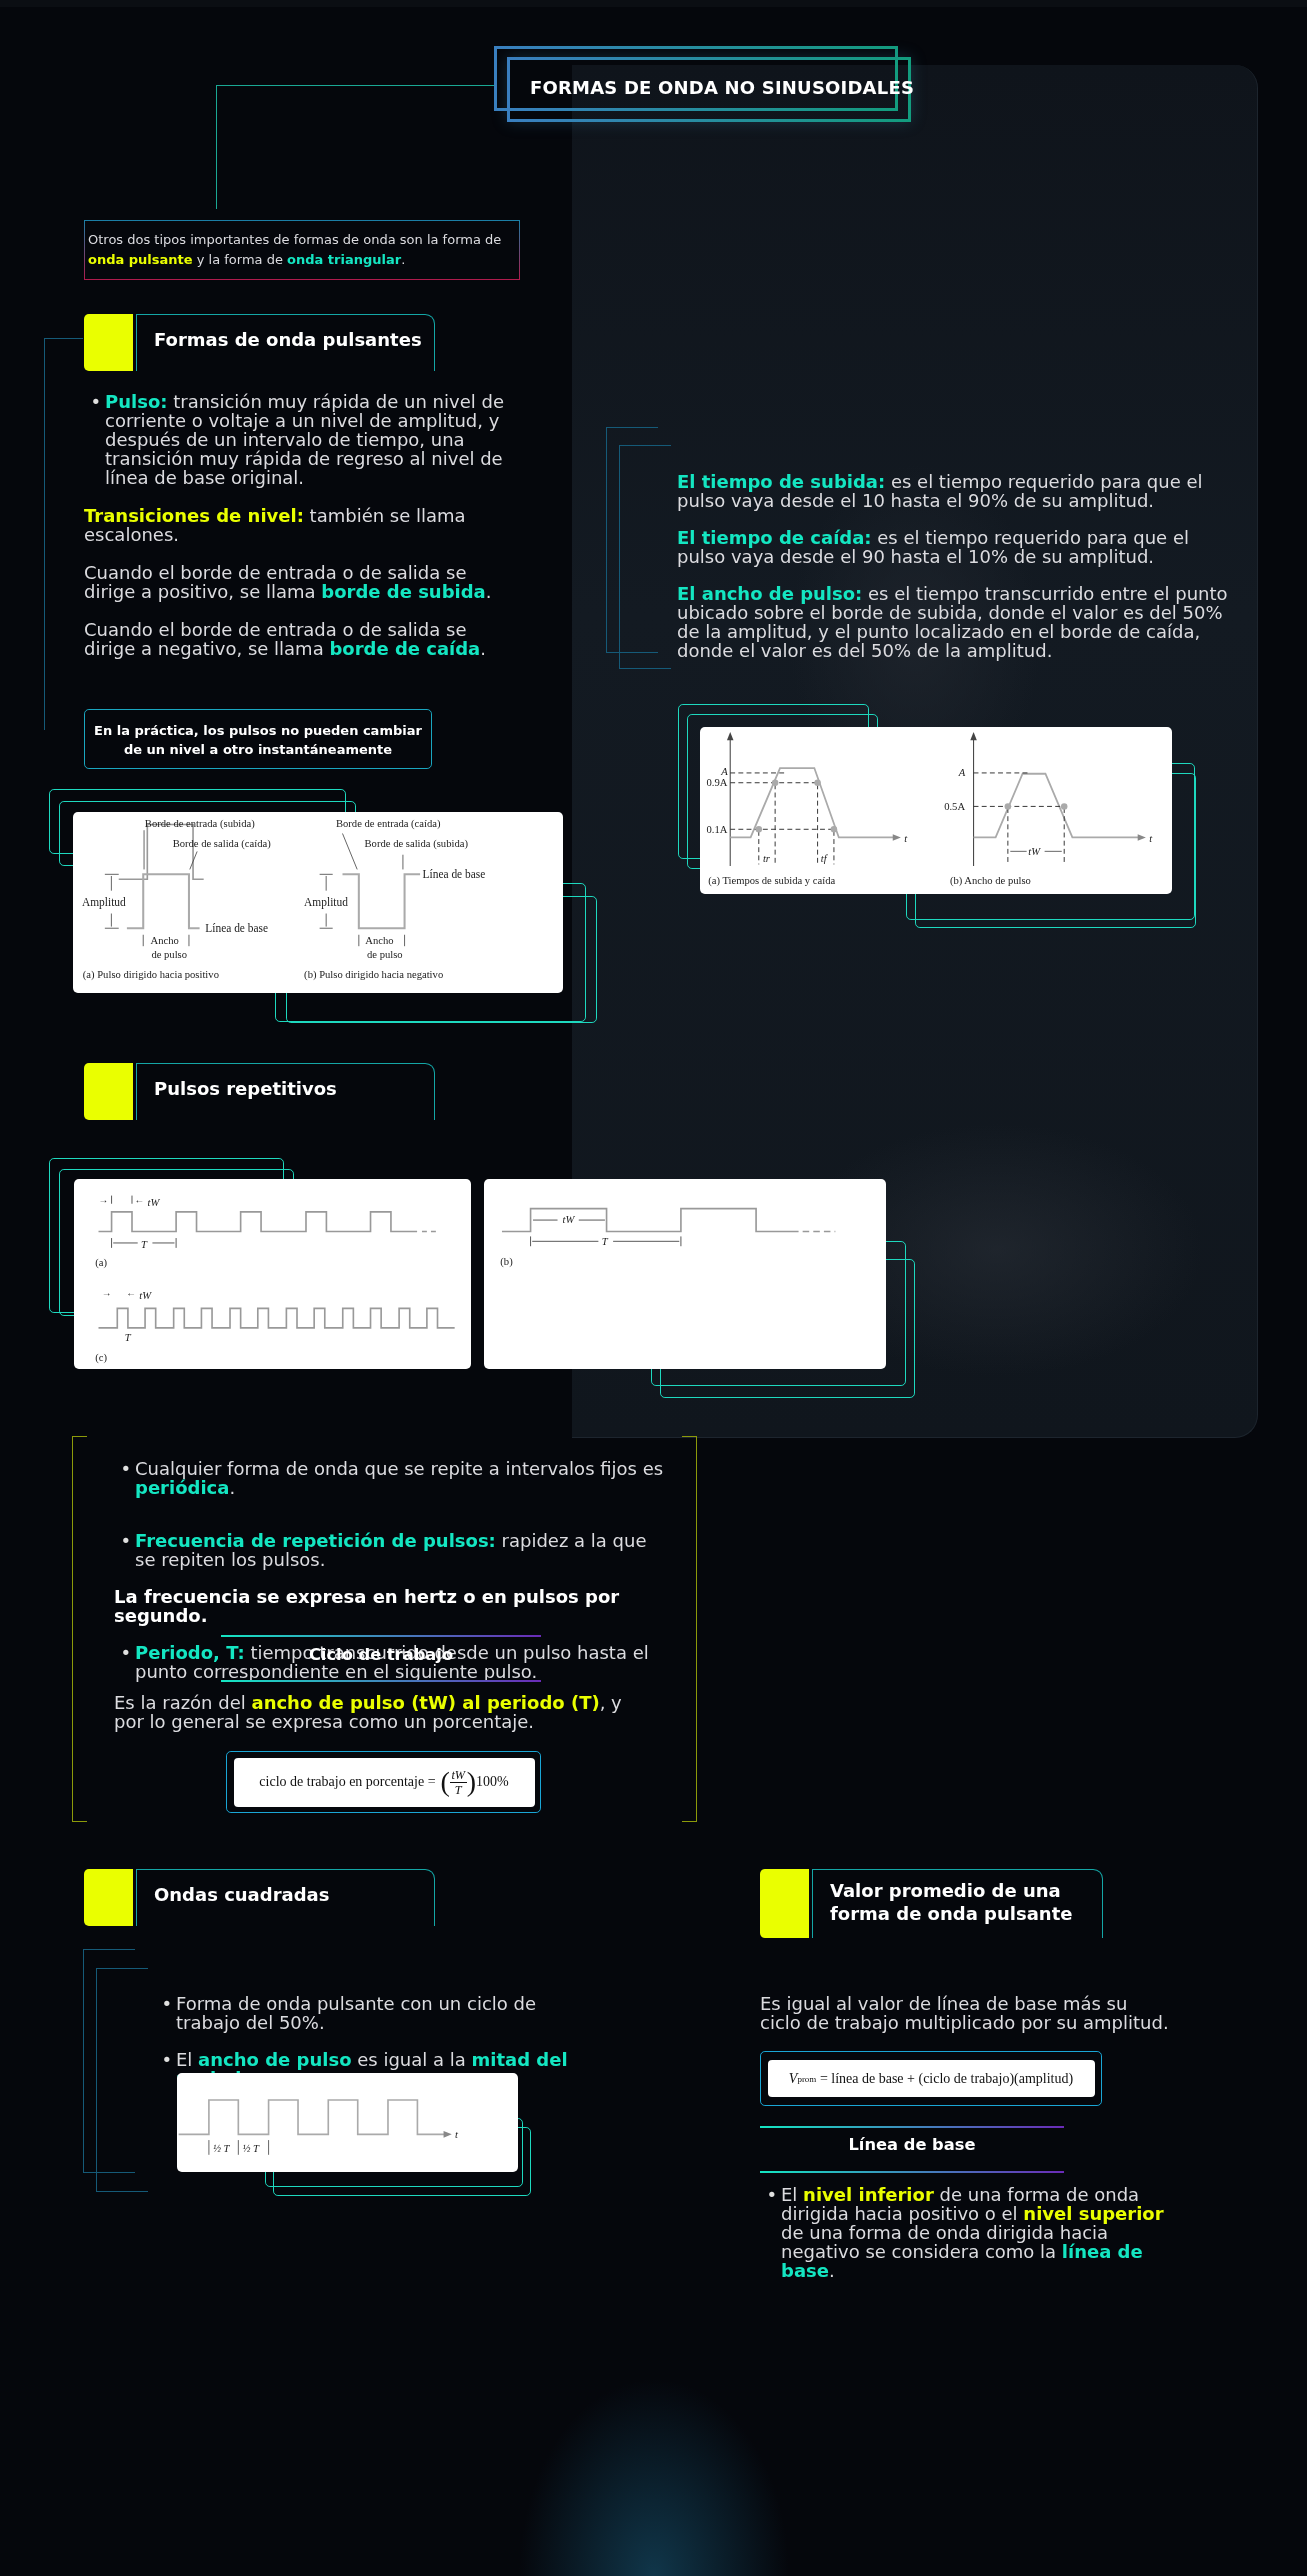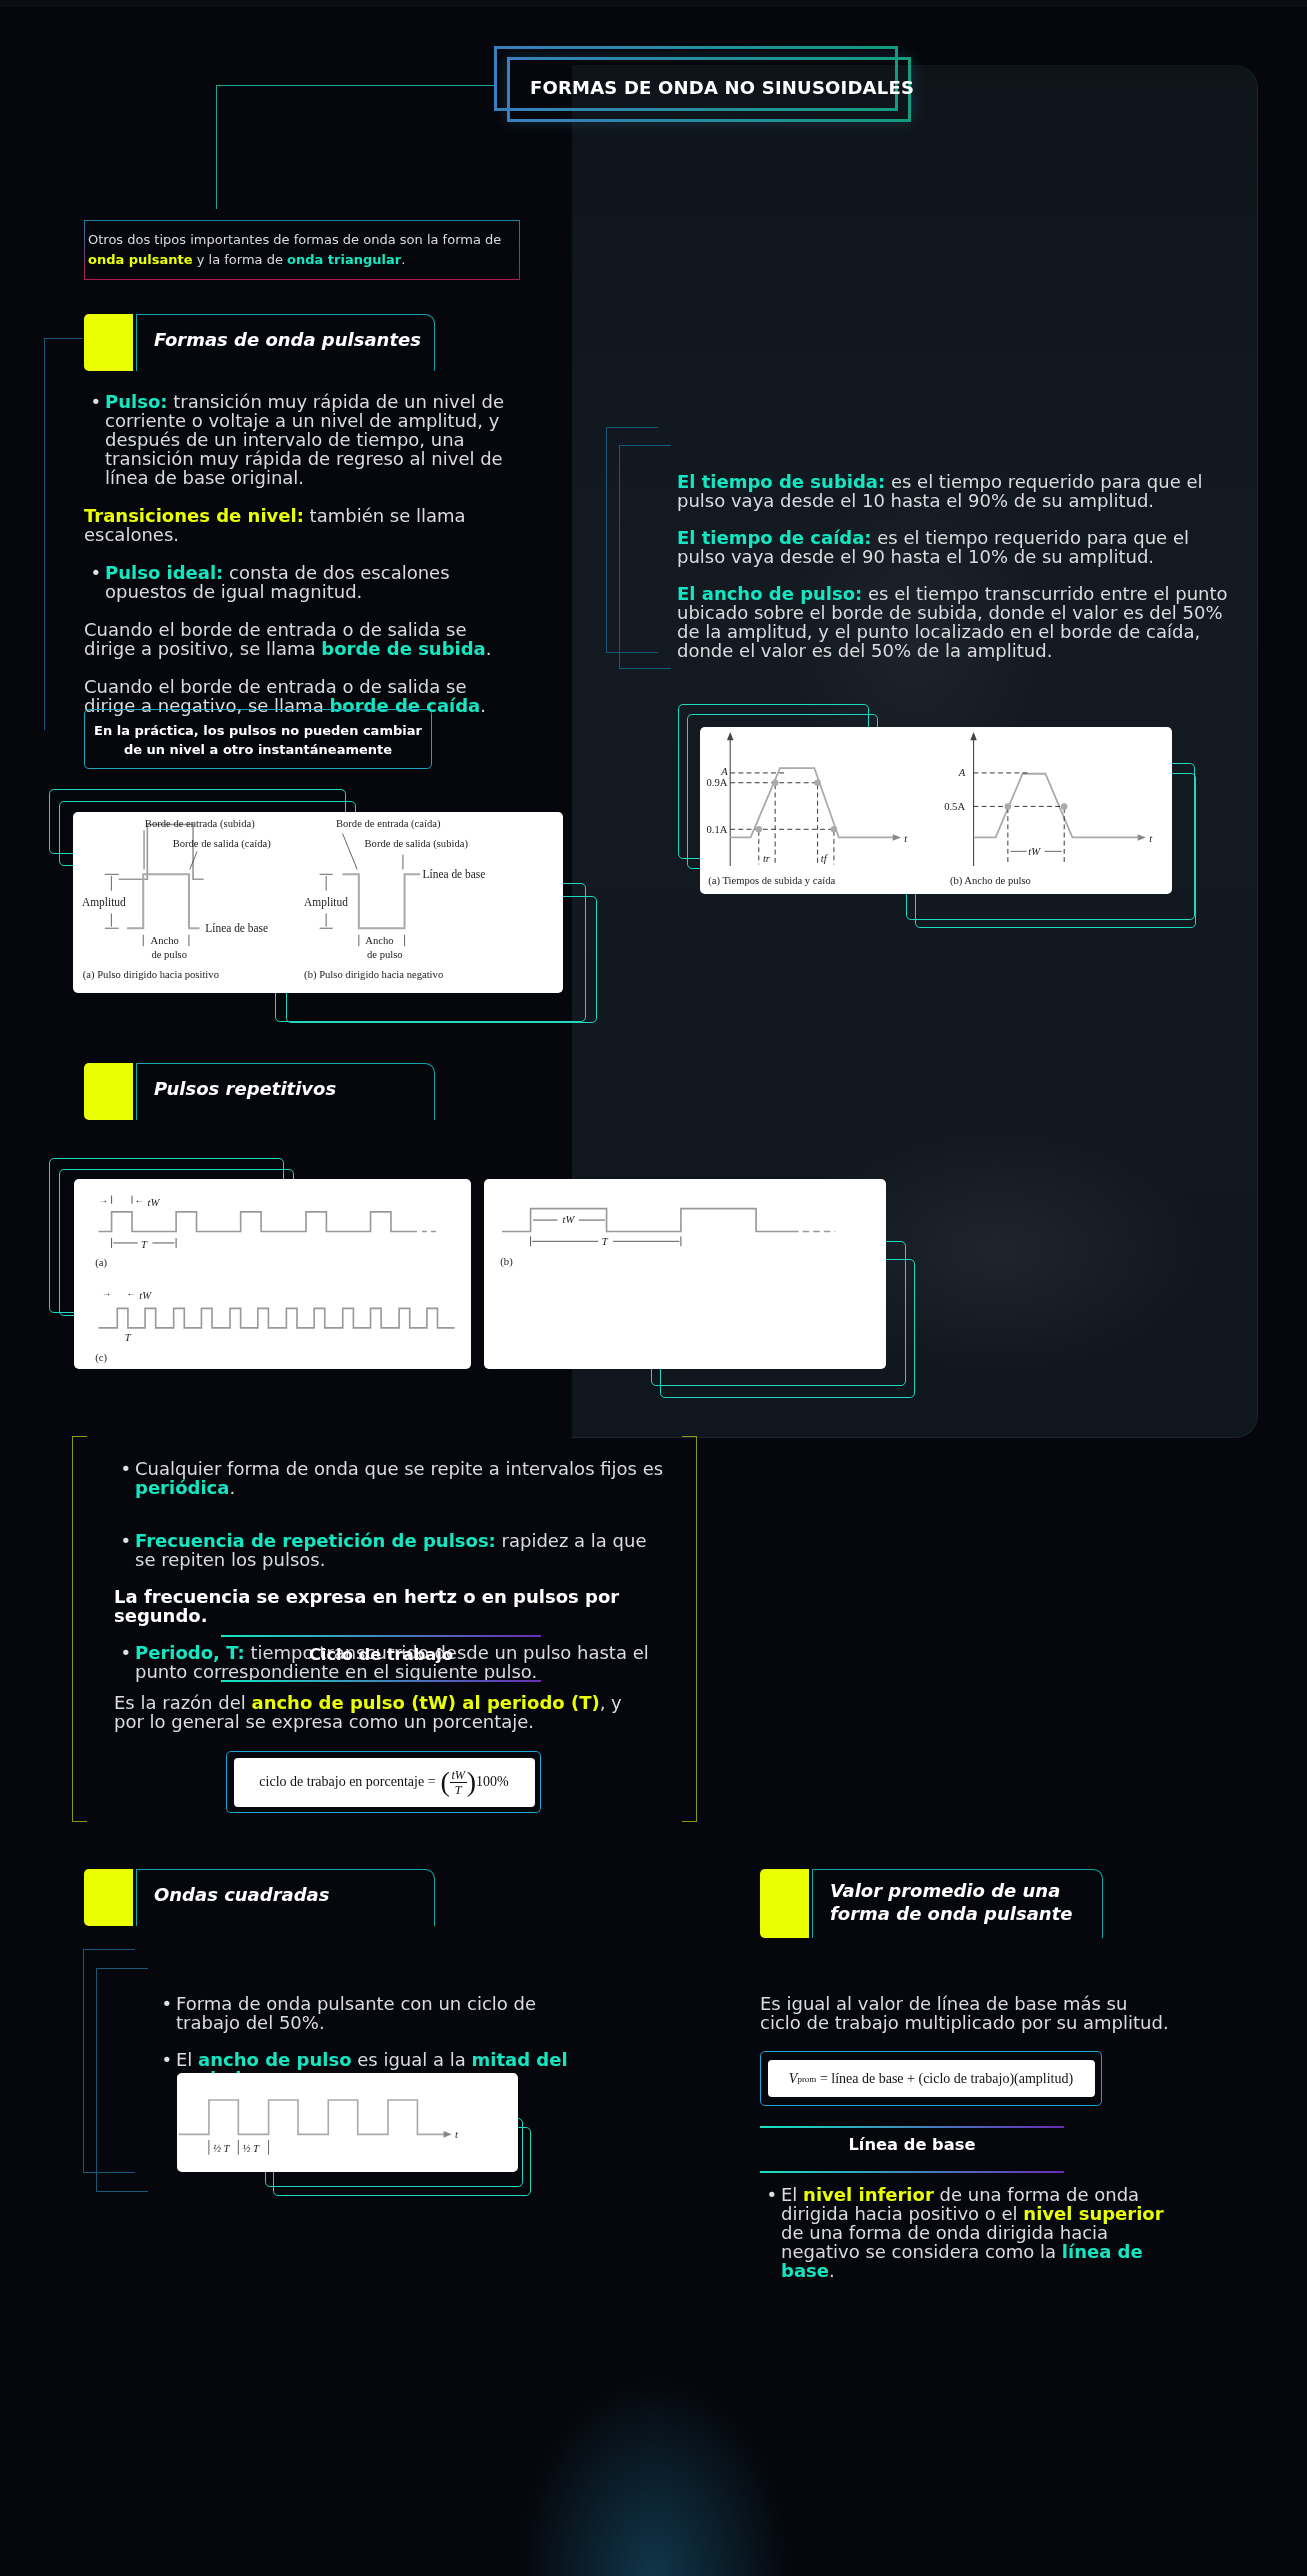--- a/index.html
+++ b/index.html
@@ -21,21 +21,21 @@
     left: 327px; top: 2272px; width: 654px; height: 304px;
     background: radial-gradient(ellipse 180px 262px at 327px 304px, rgba(20,70,95,0.75), rgba(5,7,12,0) 75%);
   }
   .title-box1 { left: 494px; top: 46px; width: 404px; height: 65px; border: 3.3px solid; border-image: linear-gradient(90deg,#3a7fc0,#139c7e) 1; }
   .title-box2 { left: 507px; top: 57px; width: 404px; height: 65px; border: 3.3px solid; border-image: linear-gradient(90deg,#3a7fc0,#139c7e) 1; box-shadow: 0 0 14.7px rgba(60,140,180,0.25); }
   .title-text { left: 530px; top: 77px; font-size: 18px; font-weight: bold; color: #ffffff; letter-spacing: 0.2px; }
   .connector { border-left: 0.8px solid #1aa894; border-top: 0.8px solid #1aa894; }
   .intro-box { left: 84px; top: 220px; width: 436px; height: 60px; border: 0.8px solid; border-image: linear-gradient(180deg,#1a7fa6,#b01a4c) 1; padding: 9px 3px; font-size: 13px; line-height: 19.6px; color: #dcdce0; }
   .hl-y { color: #eaff00; font-weight: bold; }
   .hl-c { color: #14e6c2; font-weight: bold; }
-  .sec-head { height: 57px; font-style: italic; }
+  .sec-head { height: 57px; }
   .sec-square { width: 49px; height: 57px; background: #eaff00; border-radius: 4.9px 0 0 4.9px; }
   .sec-box { left: 52px; top: 0; height: 57px; border: 0.8px solid #14a6a6; border-bottom: none; border-left-color: #14a6a6; border-radius: 0 9.8px 0 0; background: linear-gradient(180deg, rgba(5,7,12,0) 0%, rgba(5,7,12,1) 100%); }
   .sec-title { position: absolute; left: 70px; font-size: 18px; font-weight: bold; color: #ffffff; }
   .bracket { border: 1.6px solid #155a78; border-right: none; }
   .txt { font-size: 18px; line-height: 19px; color: #dcdce0; }
   .bullet { position: relative; padding-left: 21px; }
   .bullet::before { content: "•"; position: absolute; left: 6.5px; top: 0; color: #e0e0e0; }
   .callout { left: 84px; top: 709px; width: 348px; height: 60px; border: 1.2px solid #1aa6c0; border-radius: 4.9px; text-align: center; font-size: 13px; font-weight: bold; line-height: 19px; padding-top: 10.6px; color: #ffffff; }
   .frame { border: 1.6px solid #1ed9bf; border-radius: 4.9px; }
   .white-card { background: #ffffff; border-radius: 4.9px; color: #222; font-family: "Liberation Serif", serif; }
@@ -65,21 +65,20 @@
 <div class="abs bracket" style="left:44px;top:338px;width:39px;height:392px;border-bottom:none;"></div>
 <div class="abs sec-head" style="left:84px;top:314px;width:351px;">
   <div class="abs sec-square" style="left:0;top:0;"></div>
   <div class="abs sec-box" style="width:299px;"></div>
   <div class="sec-title" style="top:14.7px;">Formas de onda pulsantes</div>
 </div>
 
 <div class="abs txt" style="left:84px;top:392px;width:433px;">
   <div class="bullet"><span class="hl-c">Pulso:</span><span> transición muy rápida de un nivel de corriente o voltaje a un nivel de amplitud, y después de un intervalo de tiempo, una transición muy rápida de regreso al nivel de línea de base original.</span></div>
   <div style="margin-top:19px;"><span class="hl-y">Transiciones de nivel:</span><span> también se llama escalones.</span></div>
-  <div class="bullet" style="margin-top:19px;"><span class="hl-c">Pulso ideal:</span><span> consta de dos escalones opuestos de igual magnitud.</span></div>
   <div style="margin-top:19px;"><span>Cuando el borde de entrada o de salida se dirige a positivo, se llama </span><span class="hl-c">borde de subida</span><span>.</span></div>
   <div style="margin-top:19px;"><span>Cuando el borde de entrada o de salida se dirige a negativo, se llama </span><span class="hl-c">borde de caída</span><span>.</span></div>
 </div>
 
 <div class="abs callout">En la práctica, los pulsos no pueden cambiar de un nivel a otro instantáneamente</div>
 
 <div class="abs frame" style="left:49px;top:789px;width:297px;height:65px;"></div>
 <div class="abs frame" style="left:59px;top:801px;width:297px;height:65px;"></div>
 <div class="abs frame" style="left:275px;top:883px;width:311px;height:139px;"></div>
 <div class="abs frame" style="left:286px;top:896px;width:311px;height:127px;"></div>

